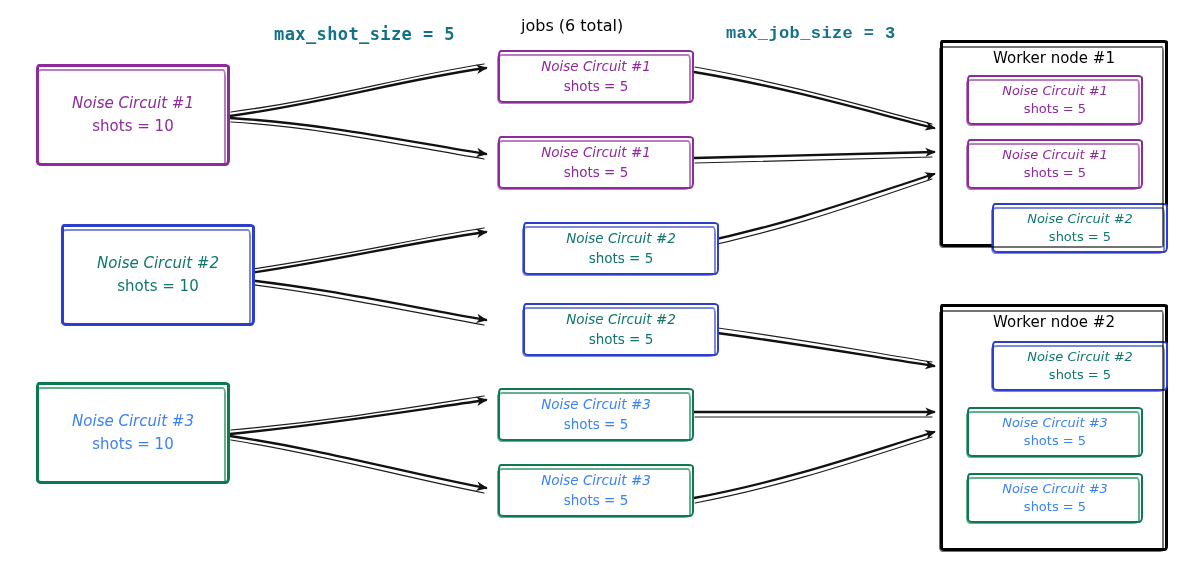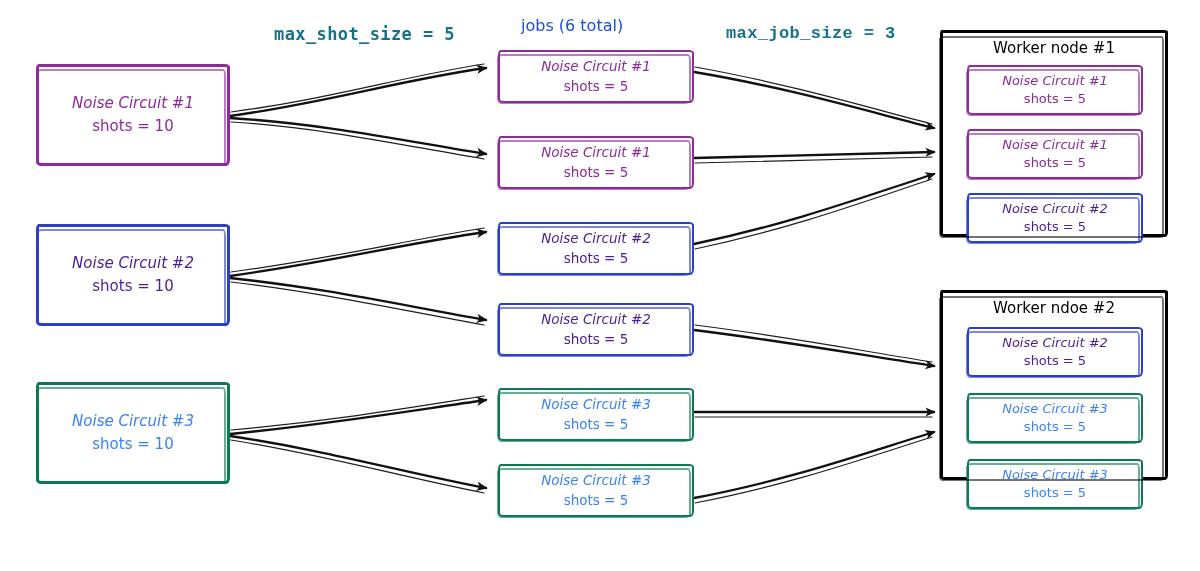--- a/index.html
+++ b/index.html
@@ -58,21 +58,21 @@
     bottom: -3px;
     border: inherit;
     border-width: 2px;
     border-radius: 6px 3px 7px 4px / 4px 7px 3px 6px;
     opacity: 0.62;
     pointer-events: none;
   }
 
   
   .c-purple { border-color: #8E2A9B; color: #8E2A9B; }
-  .c-blue   { border-color: #2B3FCB; color: #4c1d95; }
+  .c-blue   { border-color: #2B3FCB; color: #0f766e; margin-left: 25px; }
   .c-green  { border-color: #0B7A4F; color: #3b82f6; }
 
   
   .src {
     width: 194px;
     height: 102px;
     border-width: 3px;
     font-size: 15px;
     line-height: 1.55;
   }
@@ -133,21 +133,21 @@
   .lbl-mono {
     font-family: "DejaVu Sans Mono", monospace;
     font-size: 17px;
     font-weight: bold;
     color: #14718A;
     letter-spacing: 0.4px;
   }
   .lbl-hand {
     font-family: "DejaVu Sans", sans-serif;
     font-size: 16px;
-    color: #1d4ed8;
+    color: #000000;
   }
 </style>
 </head>
 <body>
 
 <div id="canvas">
 
   <svg id="arrow-layer" viewBox="0 0 1200 571">
     <defs>
       <marker id="ah" markerWidth="13" markerHeight="13" refX="10" refY="5.2" orient="auto" markerUnits="userSpaceOnUse">
@@ -241,40 +241,40 @@
   <div class="hbox job c-green" style="left:498px; top:388px;">
     <span class="ln">Noise Circuit #3</span>
     <span class="ln ln2">shots = 5</span>
   </div>
 
   <div class="hbox job c-green" style="left:498px; top:464px;">
     <span class="ln">Noise Circuit #3</span>
     <span class="ln ln2">shots = 5</span>
   </div>
 
-  <div class="worker" style="left:940px; top:30px; width:228px; height:207px;">
+  <div class="worker" style="left:940px; top:40px; width:228px; height:207px;">
     <div class="worker-title">Worker node #1</div>
 
     <div class="hbox wjob c-purple" style="left:24px; top:32px;">
       <span class="ln">Noise Circuit #1</span>
       <span class="ln ln2">shots = 5</span>
     </div>
 
     <div class="hbox wjob c-purple" style="left:24px; top:96px;">
       <span class="ln">Noise Circuit #1</span>
       <span class="ln ln2">shots = 5</span>
     </div>
 
     <div class="hbox wjob c-blue" style="left:24px; top:160px;">
       <span class="ln">Noise Circuit #2</span>
       <span class="ln ln2">shots = 5</span>
     </div>
   </div>
 
-  <div class="worker" style="left:940px; top:290px; width:228px; height:190px;">
+  <div class="worker" style="left:940px; top:304px; width:228px; height:247px;">
     <div class="worker-title">Worker ndoe #2</div>
 
     <div class="hbox wjob c-blue" style="left:24px; top:34px;">
       <span class="ln">Noise Circuit #2</span>
       <span class="ln ln2">shots = 5</span>
     </div>
 
     <div class="hbox wjob c-green" style="left:24px; top:100px;">
       <span class="ln">Noise Circuit #3</span>
       <span class="ln ln2">shots = 5</span>

